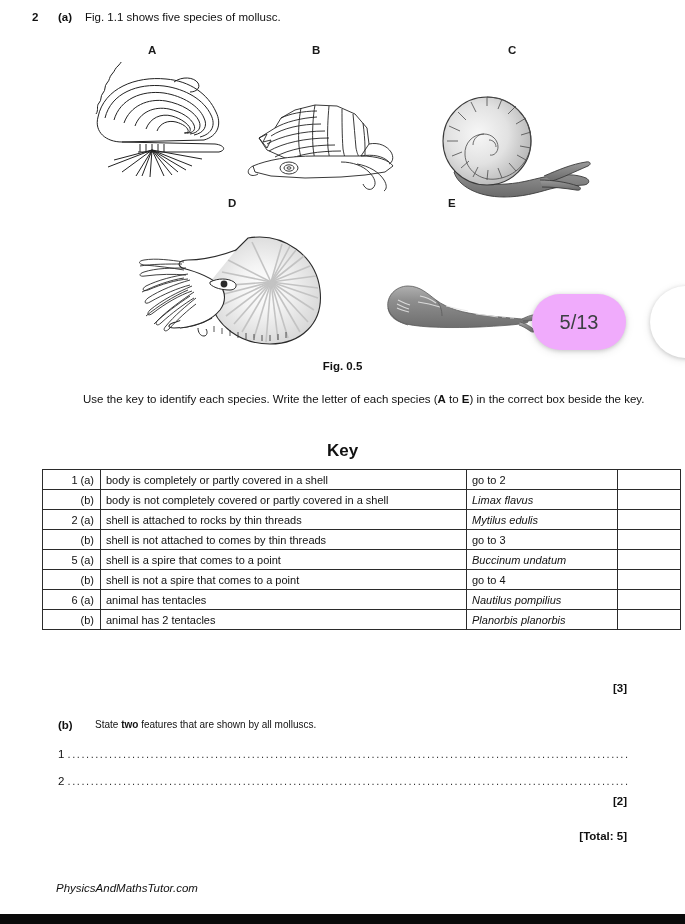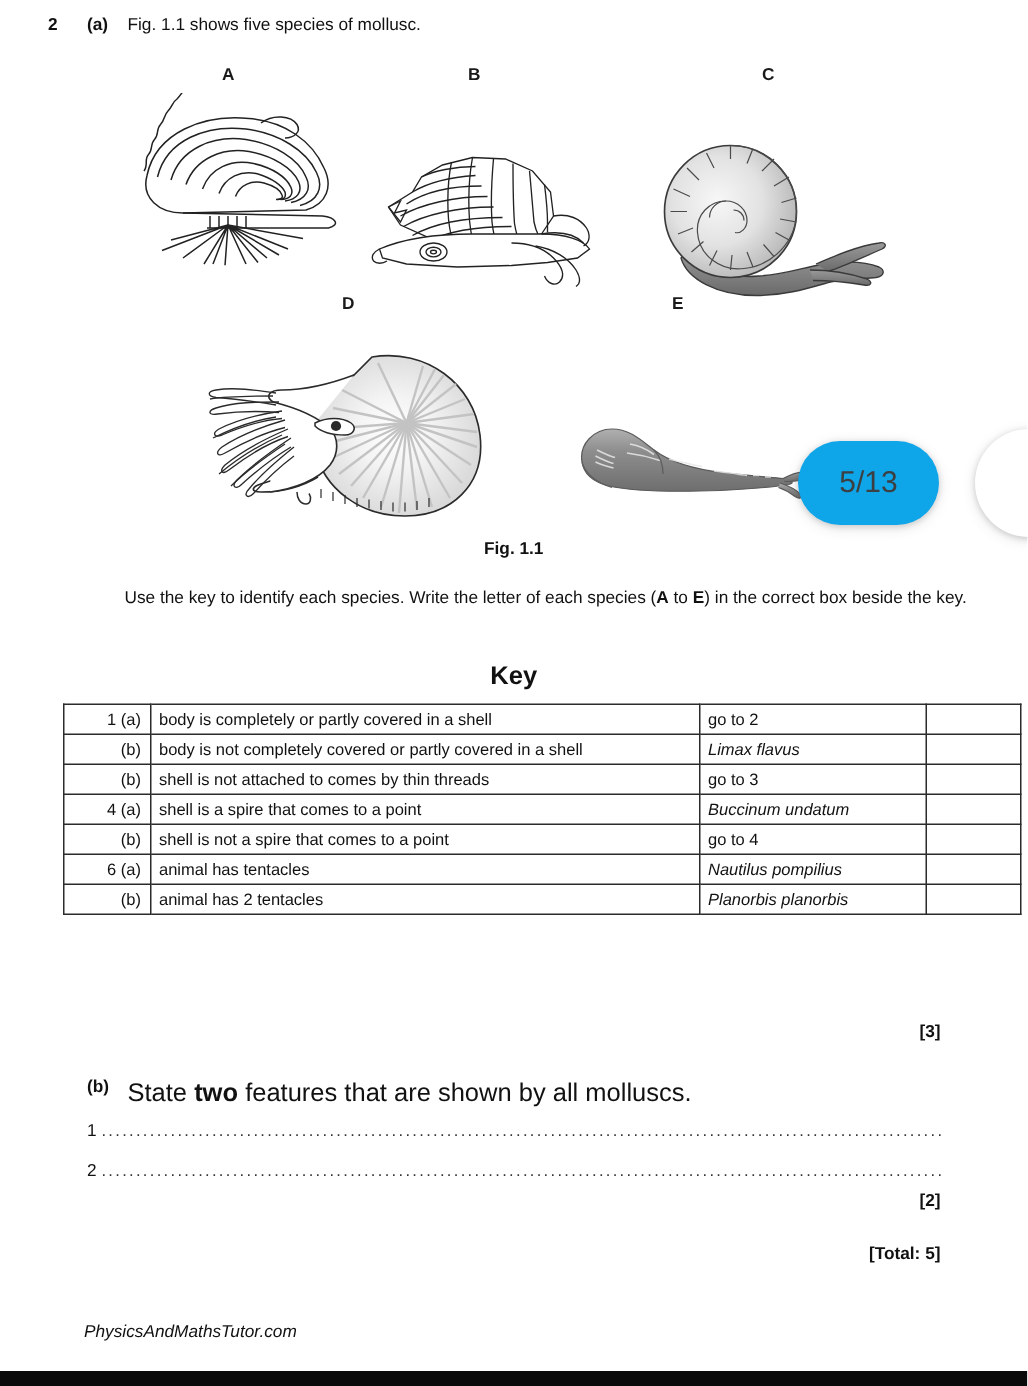--- a/index.html
+++ b/index.html
@@ -129,23 +129,23 @@
   
   .b-part {
     position: absolute;
     left: 58px;
     top: 719px;
     font-size: 11.5px;
     font-weight: bold;
   }
   .b-text {
     position: absolute;
-    left: 85px;
+    left: 95px;
     top: 719px;
-    font-size: 17px;
+    font-size: 10px;
   }
   .ans-line {
     position: absolute;
     left: 58px;
     font-size: 11.5px;
     width: 570px;
     white-space: nowrap;
     overflow: hidden;
     color: #333;
   }
@@ -178,21 +178,21 @@
   }
 
   
   .page-pill {
     position: absolute;
     left: 532px;
     top: 294px;
     width: 94px;
     height: 56px;
     border-radius: 28px;
-    background: #0ea5e9;
+    background: #f0abfc;
     box-shadow: 0 1px 4px rgba(0,0,0,0.16), 0 2px 10px rgba(0,0,0,0.10);
     display: flex;
     align-items: center;
     justify-content: center;
     font-size: 20px;
     color: #3c4043;
     font-family: "Liberation Sans", sans-serif;
   }
   .more-fab {
     position: absolute;
@@ -379,21 +379,21 @@
           <path d="M66 34 C74 36 82 38 88 39"></path>
           <path d="M96 42 C104 43 112 44 118 45"></path>
           <path d="M122 45 L126 45 M130 46 L134 46"></path>
         </g>
         <path d="M56 28 C60 32 62 38 62 44" stroke="#5f5f5f" stroke-width="0.9" fill="none"></path>
         <path d="M8 36 C10 44 18 50 28 53" stroke="#5f5f5f" stroke-width="0.8" fill="none"></path>
       </g>
     </svg>
   </div>
 
-  <div class="fig-caption">Fig. 1.1</div>
+  <div class="fig-caption">Fig. 0.5</div>
 
   <div class="instruction">
     Use the key to identify each species. Write the letter of each species (<b>A</b> to <b>E</b>) in the correct box beside the key.
   </div>
 
   <div class="key-heading">Key</div>
 
   <table class="key-table">
     <tbody>
       <tr>
@@ -402,27 +402,33 @@
         <td class="col-ans">go to 2</td>
         <td class="col-box"></td>
       </tr>
       <tr>
         <td class="col-num">(b)</td>
         <td class="col-stmt">body is not completely covered or partly covered in a shell</td>
         <td class="col-ans italic">Limax flavus</td>
         <td class="col-box"></td>
       </tr>
       <tr>
+        <td class="col-num">2 (a)</td>
+        <td class="col-stmt">shell is attached to rocks by thin threads</td>
+        <td class="col-ans italic">Mytilus edulis</td>
+        <td class="col-box"></td>
+      </tr>
+      <tr>
         <td class="col-num">(b)</td>
         <td class="col-stmt">shell is not attached to comes by thin threads</td>
         <td class="col-ans">go to 3</td>
         <td class="col-box"></td>
       </tr>
       <tr>
-        <td class="col-num">4 (a)</td>
+        <td class="col-num">5 (a)</td>
         <td class="col-stmt">shell is a spire that comes to a point</td>
         <td class="col-ans italic">Buccinum undatum</td>
         <td class="col-box"></td>
       </tr>
       <tr>
         <td class="col-num">(b)</td>
         <td class="col-stmt">shell is not a spire that comes to a point</td>
         <td class="col-ans">go to 4</td>
         <td class="col-box"></td>
       </tr>

